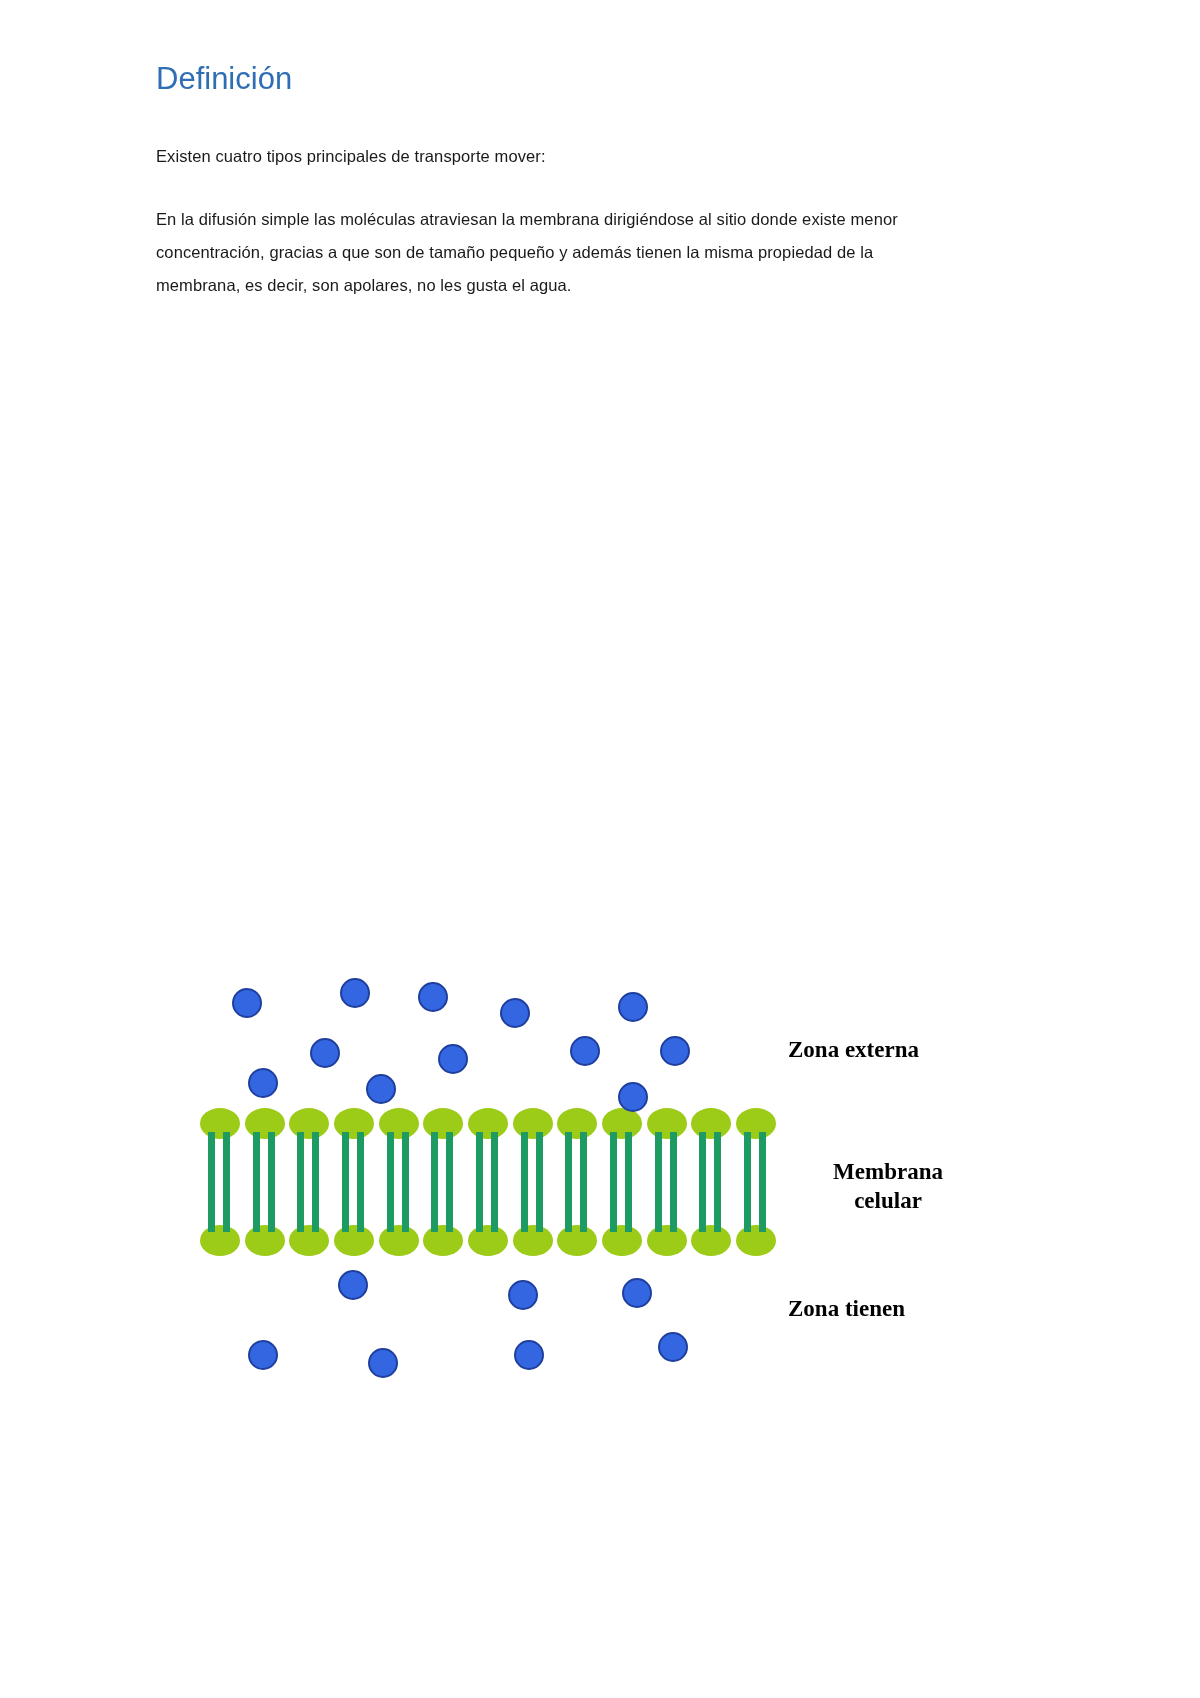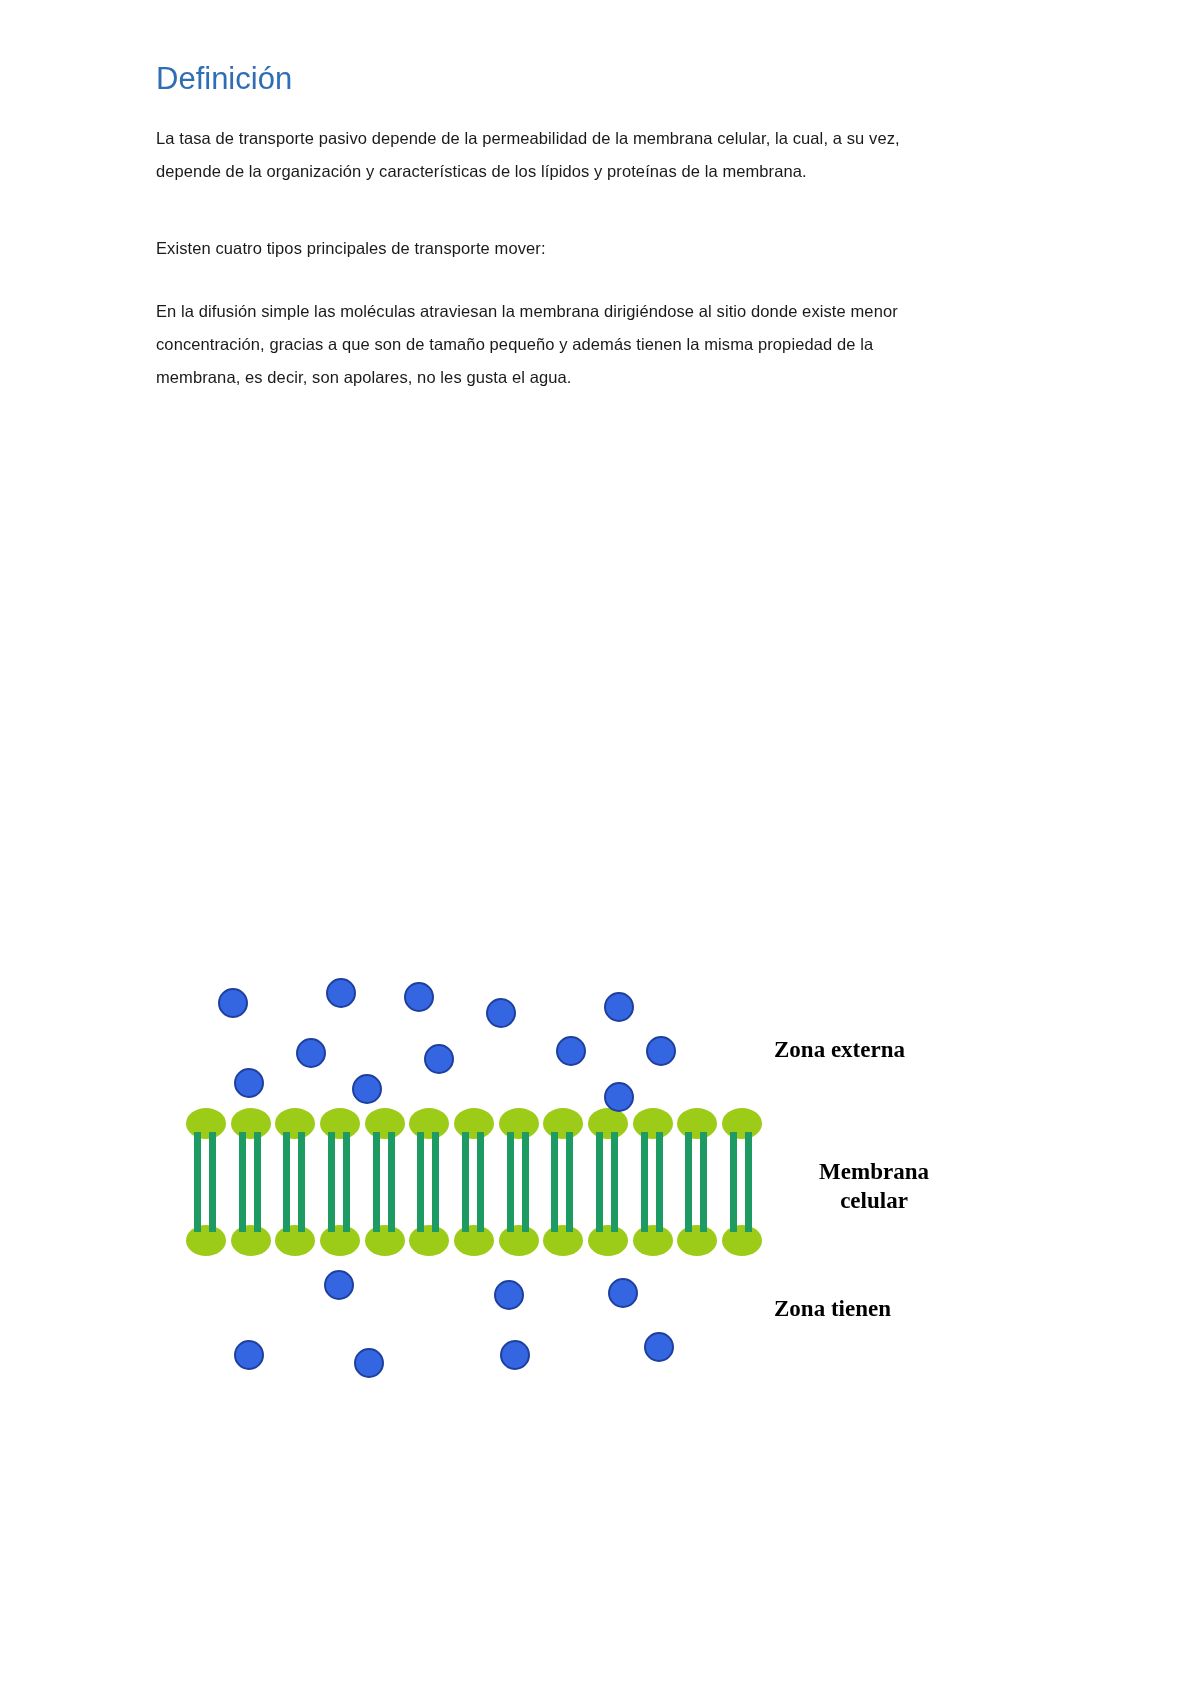--- a/index.html
+++ b/index.html
@@ -64,21 +64,21 @@
     margin: 0;
     letter-spacing: 0.1px;
   }
   p.body.gap-lg { padding-top: 44px; }
   p.body.gap-md { padding-top: 26px; }
   p.body.gap-sm { padding-top: 30px; }
 
   
   .figure {
     position: absolute;
-    left: 156px;
+    left: 170px;
     top: 940px;
     width: 880px;
     height: 470px;
   }
   .diagram {
     position: absolute;
     left: 0;
     top: 0;
     width: 620px;
     height: 470px;
@@ -142,21 +142,20 @@
 <body>
 
 <div class="page">
 
   <div class="content">
 
 
     <h2 class="h2 first">Definición</h2>
 
 
-    <p class="body gap-md">La tasa de transporte pasivo depende de la permeabilidad de la membrana celular, la cual, a su vez, depende de la organización y características de los lípidos y proteínas de la membrana.</p>
 
 
     <p class="body gap-lg">Existen cuatro tipos principales de transporte mover:</p>
 
 
     <p class="body gap-sm">En la difusión simple las moléculas atraviesan la membrana dirigiéndose al sitio donde existe menor concentración, gracias a que son de tamaño pequeño y además tienen la misma propiedad de la membrana, es decir, son apolares, no les gusta el agua.</p>
 
   </div>
 
   <div class="figure">

